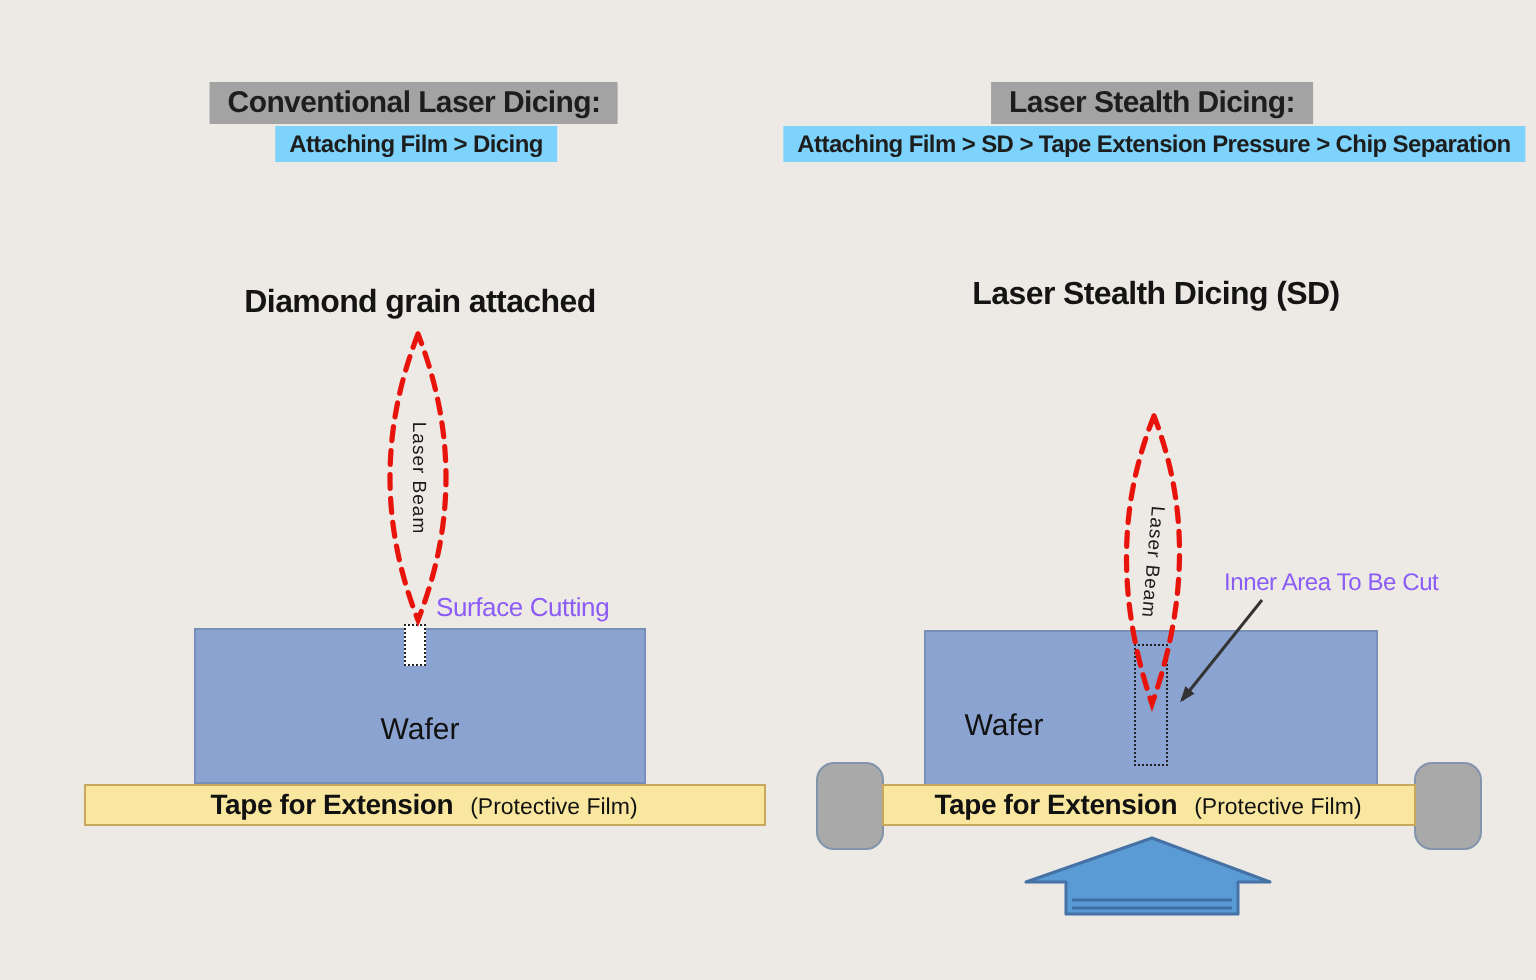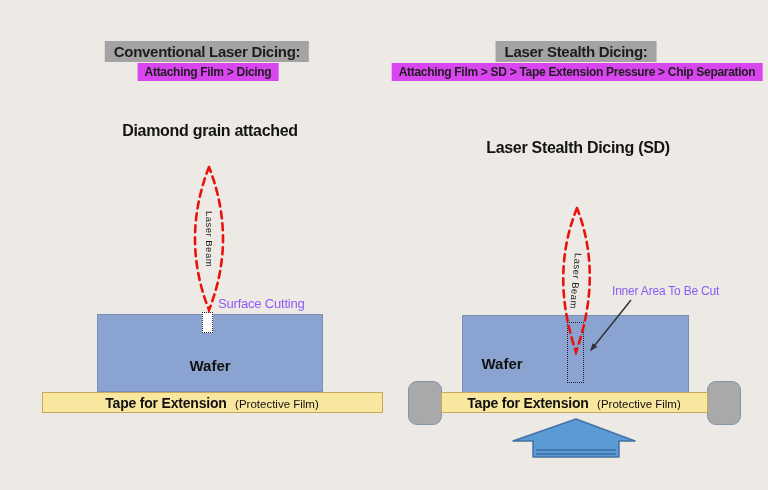--- a/index.html
+++ b/index.html
@@ -9,21 +9,21 @@
   }
   .panel{position:absolute;inset:0;}
   
   .hdr-box{
     position:absolute;transform:translateX(-50%);
     background:#a3a3a3;padding:2px 9px;white-space:nowrap;
     font-weight:700;font-size:15px;letter-spacing:-0.3px;color:#1d1d1d;
   }
   .flow-box{
     position:absolute;transform:translateX(-50%);
-    background:#d946ef;padding:2px 7px;white-space:nowrap;
+    background:#7dd3fc;padding:2px 7px;white-space:nowrap;
     font-weight:700;font-size:12px;letter-spacing:-0.3px;color:#1d1d1d;
   }
   .subtitle{
     position:absolute;transform:translateX(-50%);white-space:nowrap;
     font-weight:700;font-size:16px;letter-spacing:-0.3px;color:#141414;
   }
   
   .wafer{
     position:absolute;background:#8BA3D0;border:1px solid rgba(110,132,170,.65);
     box-sizing:border-box;
@@ -40,21 +40,21 @@
     position:absolute;left:202px;top:312px;width:11px;height:21px;
     background:#ffffff;border:1.5px dotted #222;box-sizing:border-box;
   }
   .dotted-area{
     position:absolute;left:567px;top:322px;width:17px;height:61px;
     border:1.5px dotted #222;box-sizing:border-box;background:transparent;
   }
   
   .wafer-label{
     position:absolute;transform:translate(-50%,-50%);
-    font-weight:700;font-size:15px;color:#111;white-space:nowrap;
+    font-weight:400;font-size:15px;color:#111;white-space:nowrap;
   }
   .tape-label{
     position:absolute;transform:translate(-50%,-50%);
     white-space:nowrap;color:#111;
   }
   .tape-label .bold{font-weight:700;font-size:14px;letter-spacing:-0.2px;}
   .tape-label .note{font-weight:400;font-size:11.5px;margin-left:4px;}
   .laser-label{
     position:absolute;transform:translate(-50%,-50%);
     writing-mode:vertical-rl;text-orientation:mixed;
@@ -74,21 +74,21 @@
 <body>
 
 <div class="canvas">
 
   <div class="panel">
 
     <div class="hdr-box" style="left:207px;top:41px;">Conventional Laser Dicing:</div>
 
     <div class="flow-box" style="left:208px;top:63px;">Attaching Film &gt; Dicing</div>
 
-    <div class="subtitle" style="left:210px;top:122px;">Diamond grain attached</div>
+    <div class="subtitle" style="left:210px;top:143px;">Diamond grain attached</div>
 
     <div class="wafer" style="left:97px;top:314px;width:226px;height:78px;"></div>
 
     <div class="tape" style="left:42px;top:392px;width:341px;height:21px;"></div>
 
     <div class="notch"></div>
 
     <div class="laser-label" style="left:209px;top:239px;">Laser Beam</div>
 
     <div class="small-note" style="left:218px;top:296px;font-size:13px;">Surface Cutting</div>

